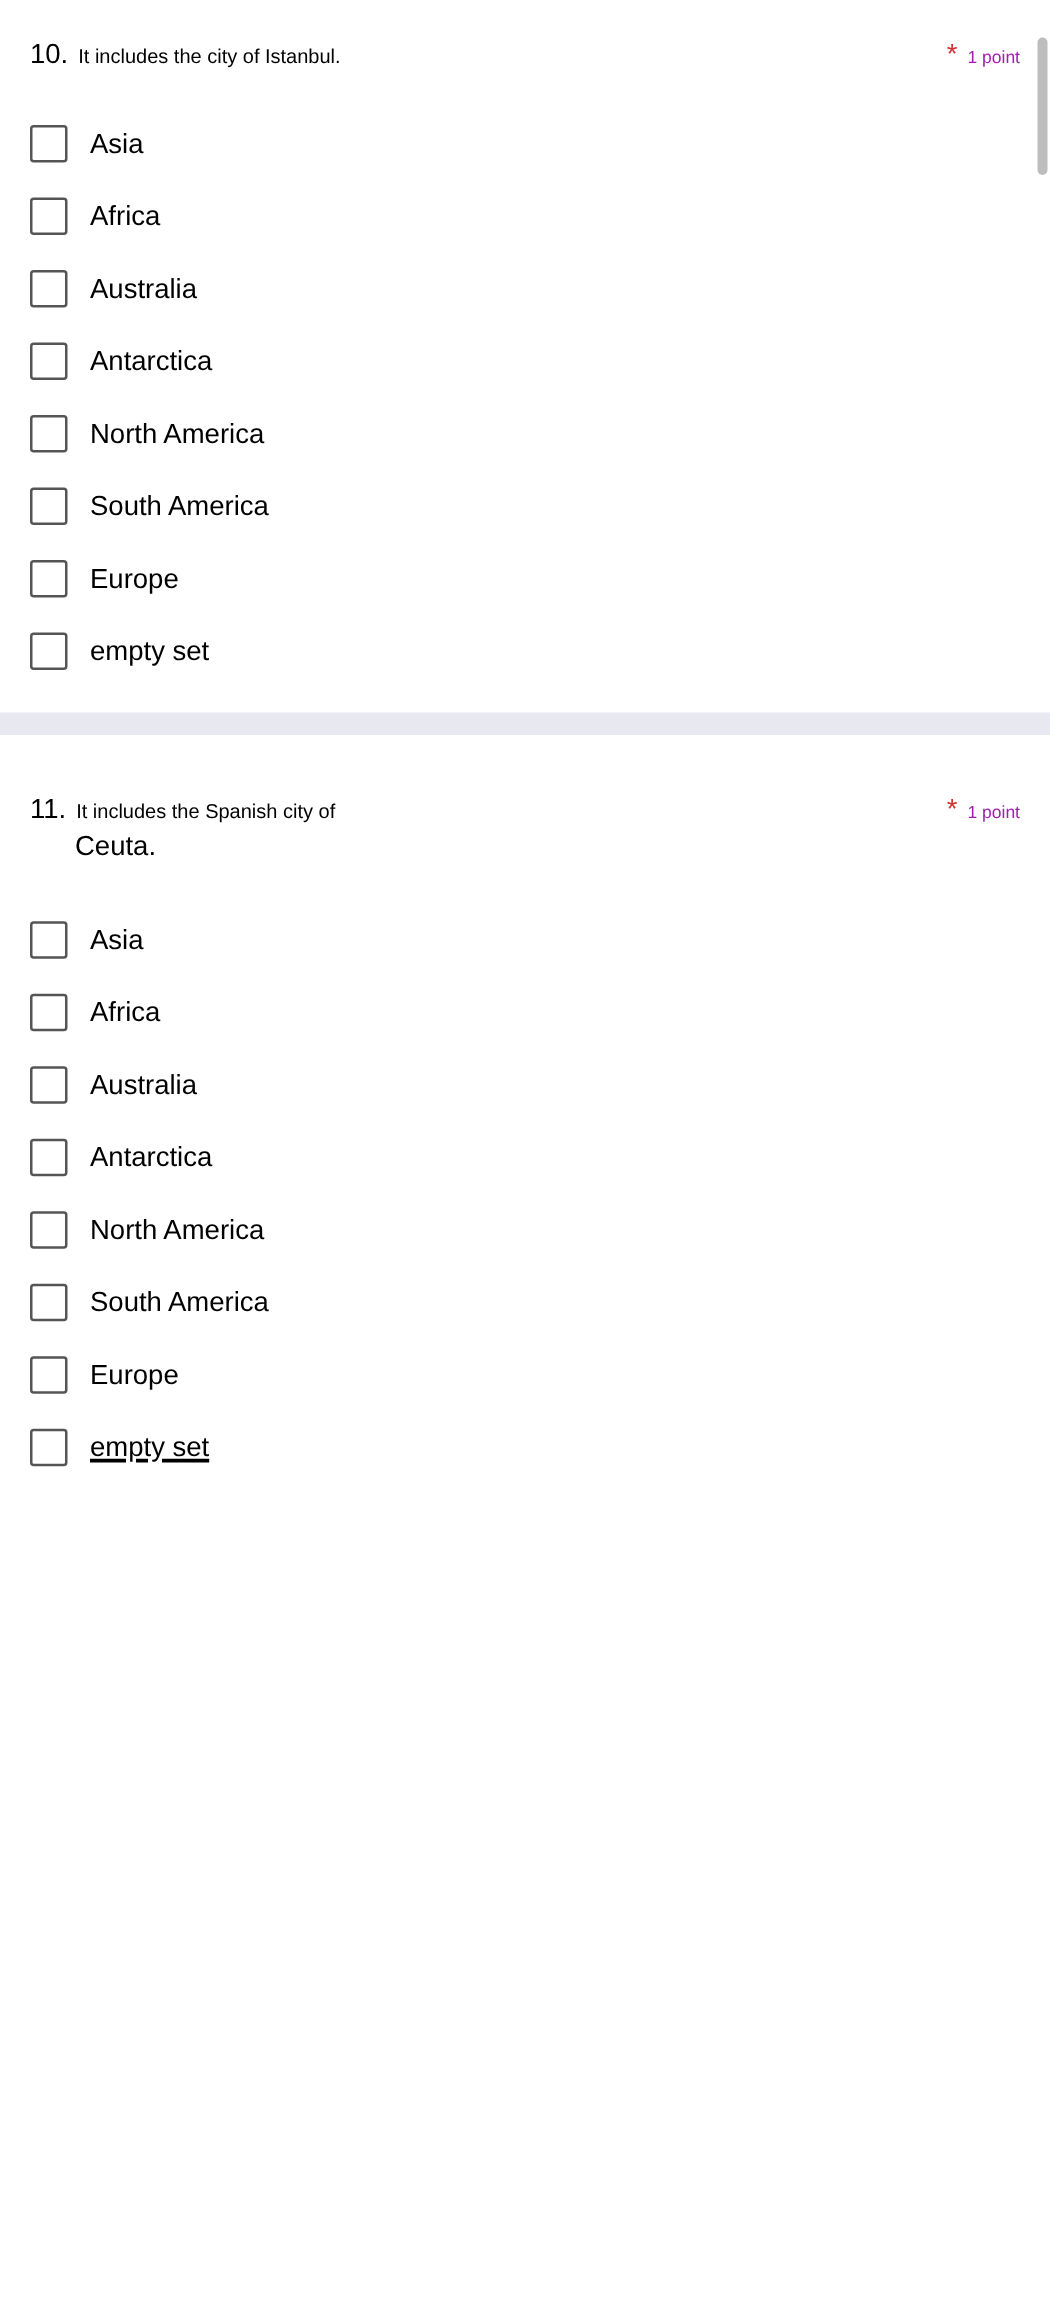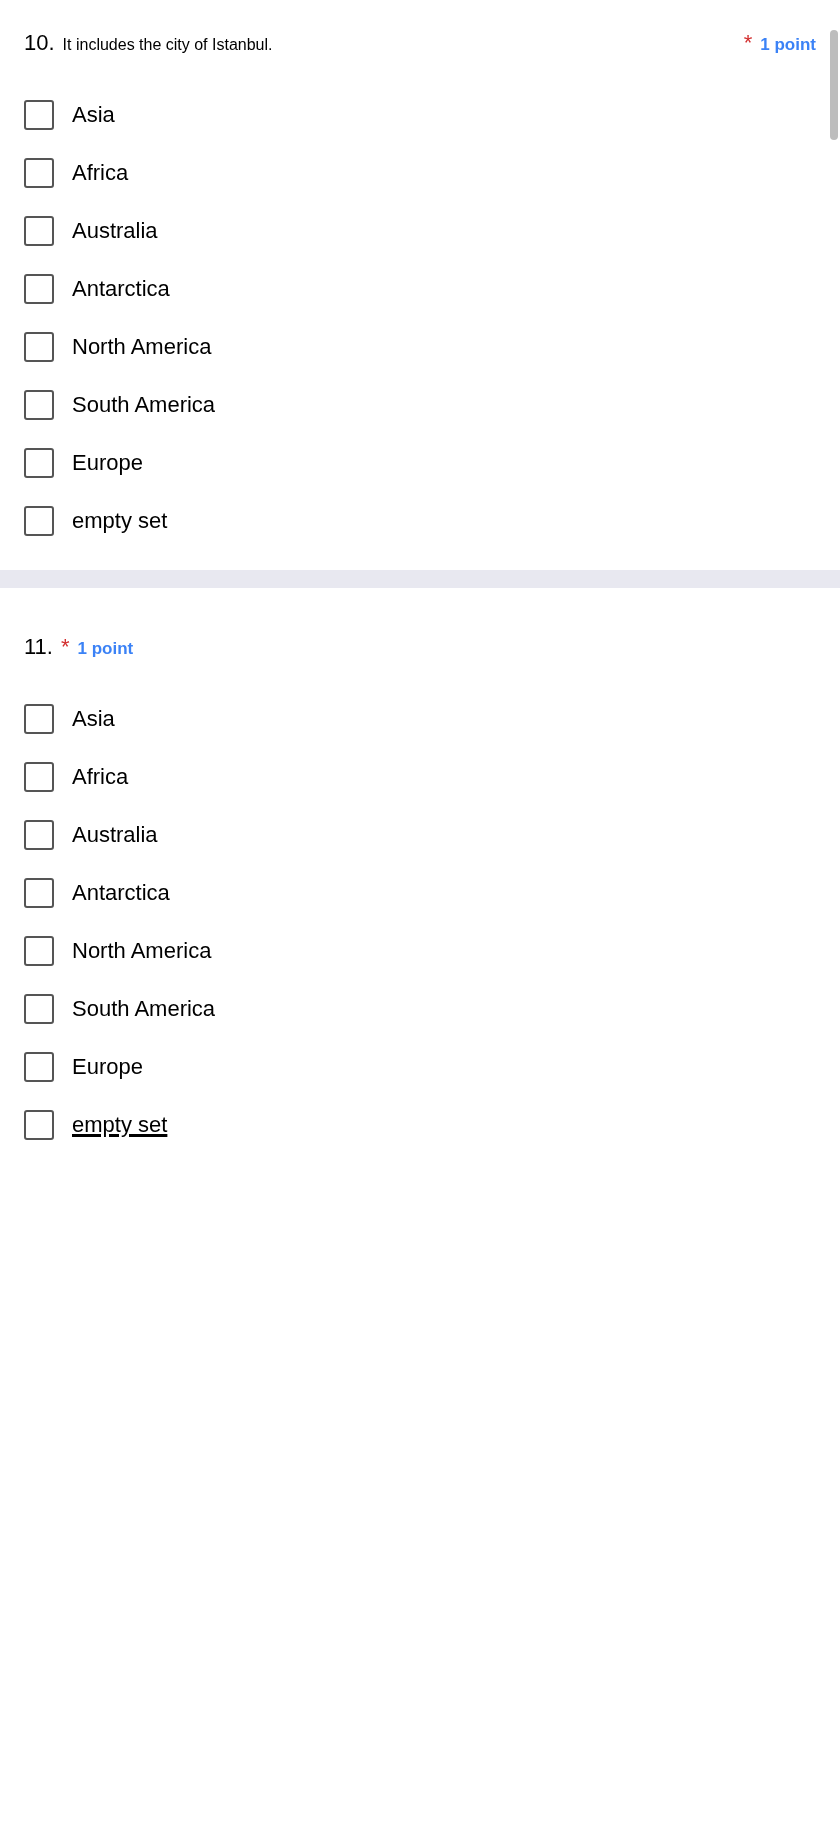--- a/index.html
+++ b/index.html
@@ -47,23 +47,23 @@
       gap: 8px;
       flex-wrap: wrap;
     }
 
     .required-star {
       color: #d32f2f;
       font-size: 22px;
     }
 
     .points-label {
-      color: #3b82f6;
-      font-size: 17px;
-      font-weight: bold;
+      color: #a21caf;
+      font-size: 14px;
+      font-weight: normal;
     }
 
     .options-list {
       list-style: none;
       display: flex;
       flex-direction: column;
       gap: 0px;
     }
 
     .option-item {
@@ -156,23 +156,25 @@
       </li>
     </ul>
   </div>
 
   <div style="height: 18px; background-color: #e8e8f0; margin: 0;"></div>
 
   <div class="question-section" style="padding-top: 46px;">
     <div style="margin-bottom: 30px;">
       <div class="question-header-row">
         <span class="question-number">11.</span>
+        <span class="question-text">It includes the Spanish city of</span>
         <span class="required-star">*</span>
         <span class="points-label">1 point</span>
       </div>
+      <div style="font-size: 22px; padding-left: 36px; line-height: 1.5;">Ceuta.</div>
     </div>
 
     <ul class="options-list">
       <li class="option-item">
         <input type="checkbox" class="checkbox" id="q11_asia" style="">
         <label class="option-label" for="q11_asia">Asia</label>
       </li>
       <li class="option-item">
         <input type="checkbox" class="checkbox" id="q11_africa" style="">
         <label class="option-label" for="q11_africa">Africa</label>

